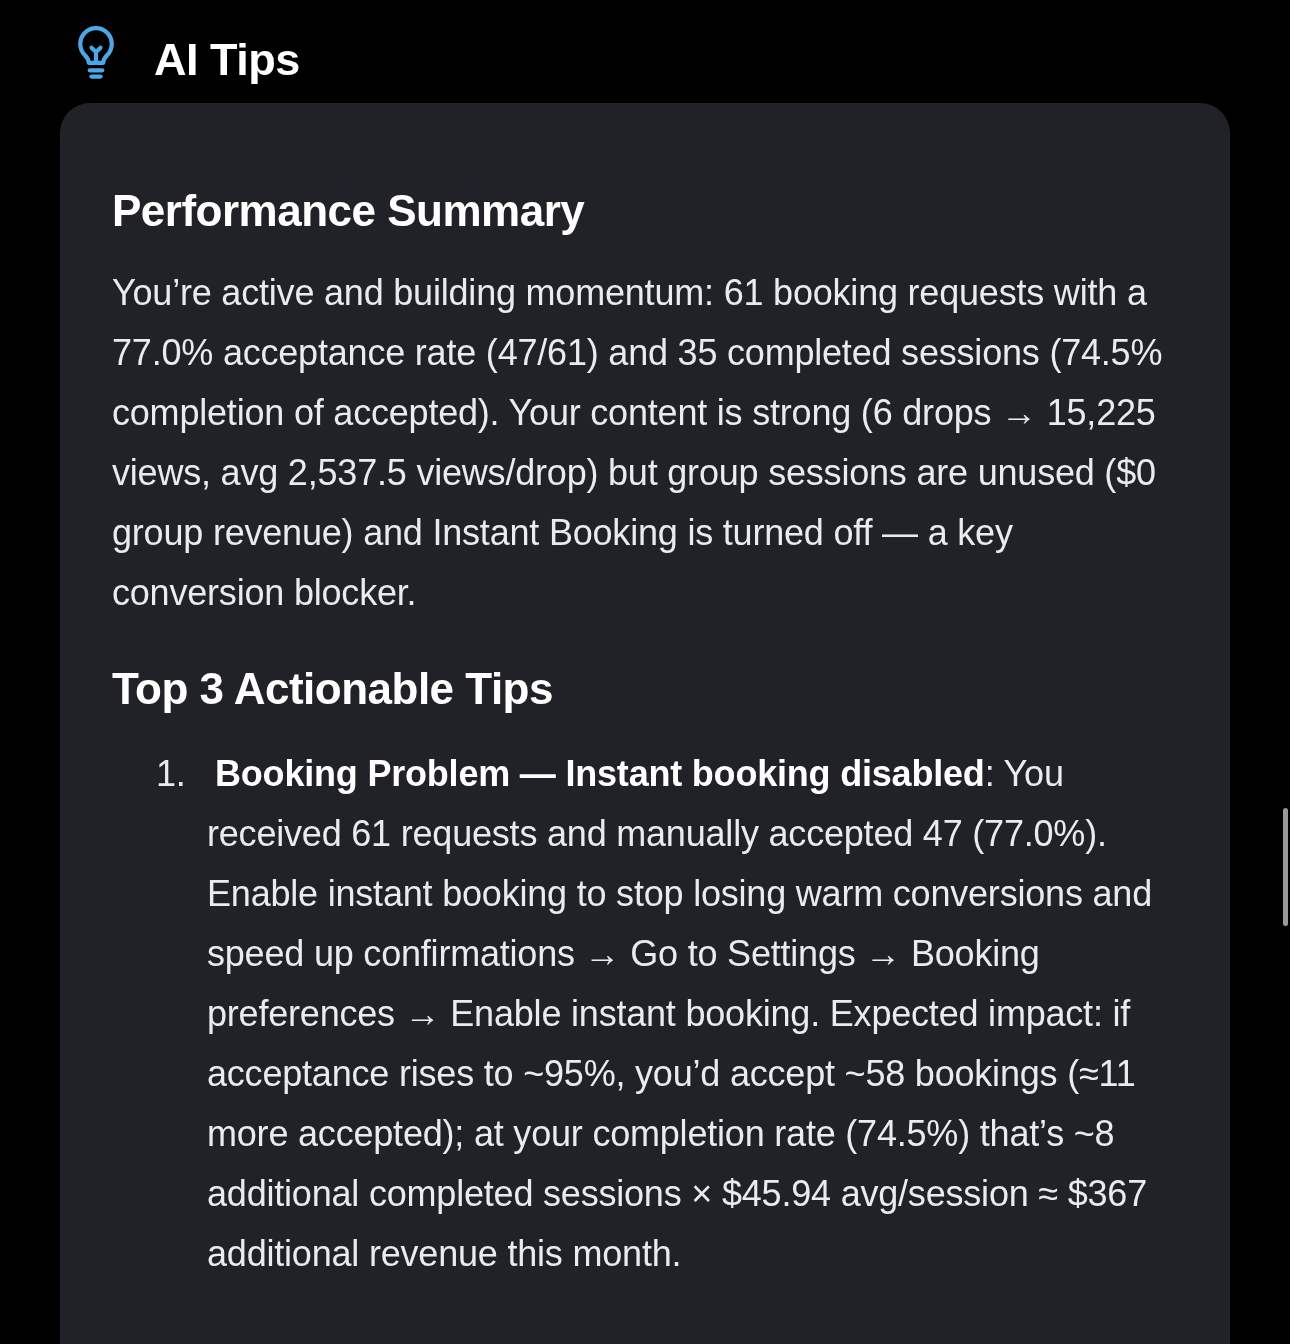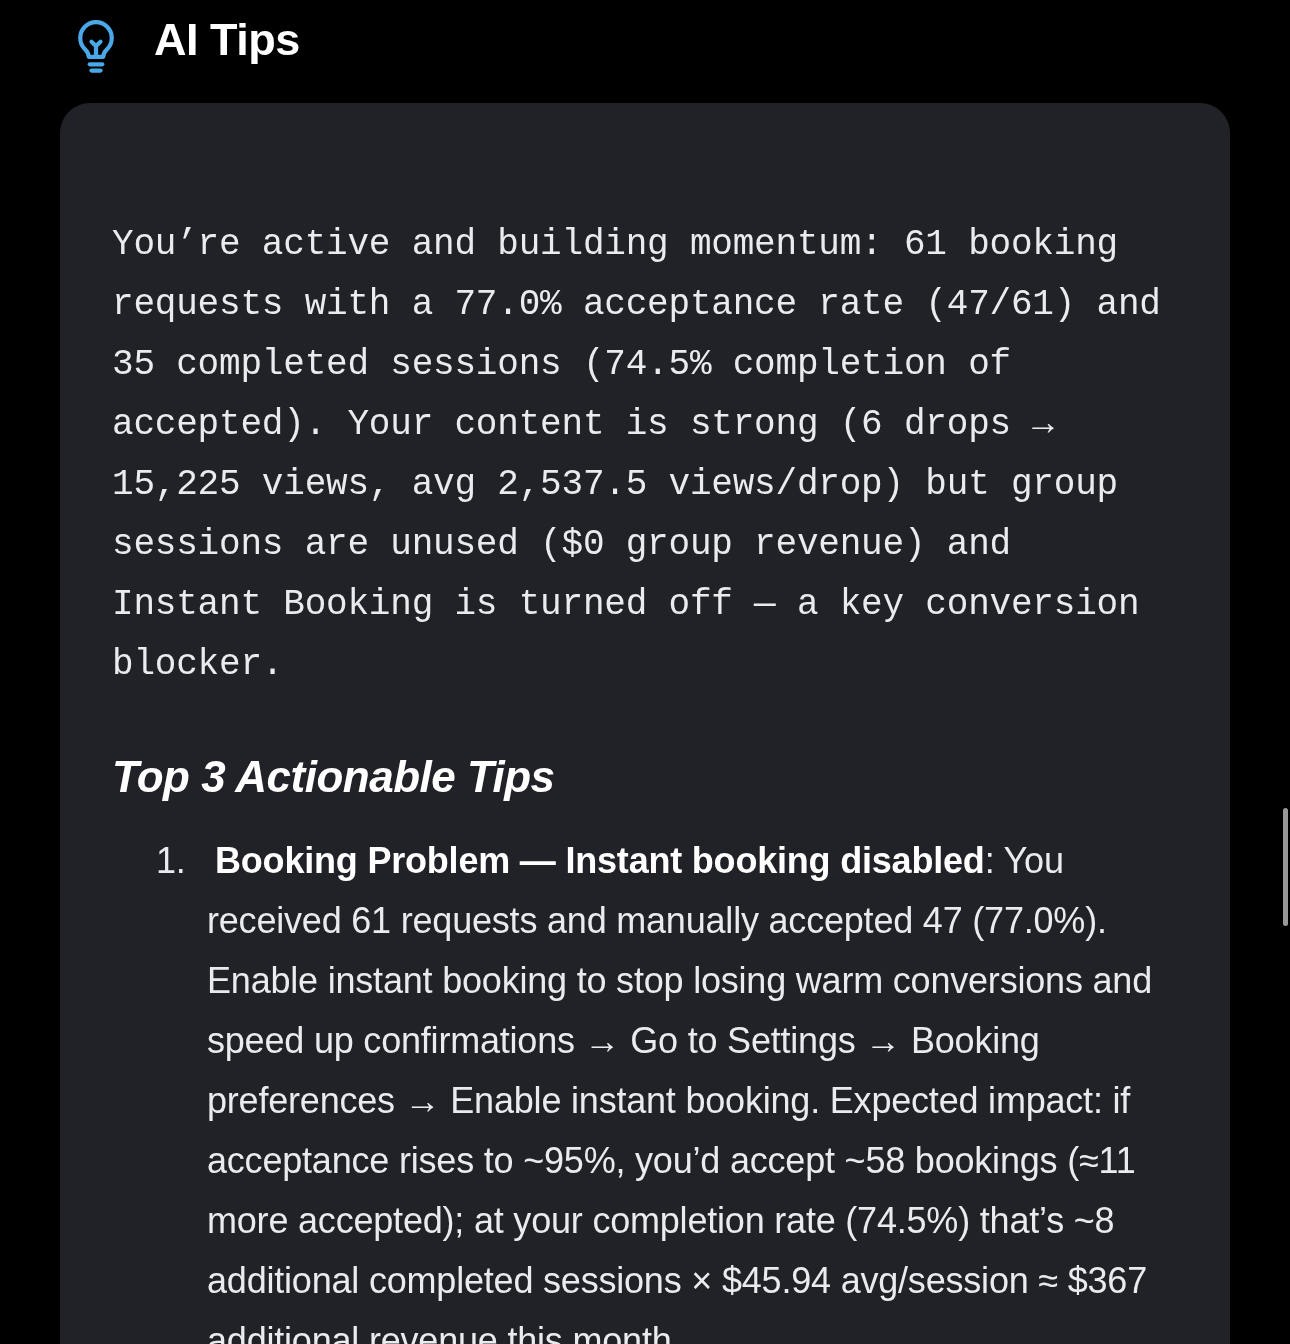--- a/index.html
+++ b/index.html
@@ -15,21 +15,21 @@
     position: relative;
     width: 1290px;
     height: 1344px;
     background: #000000;
   }
   .header {
     position: absolute;
     top: 14px;
     left: 66px;
     display: flex;
-    align-items: flex-start;
+    align-items: flex-end;
     gap: 28px;
     height: 72px;
   }
   .header .bulb {
     width: 60px;
     height: 66px;
     display: block;
   }
   .header .title {
     color: #ffffff;
@@ -55,25 +55,23 @@
     letter-spacing: -0.5px;
     line-height: 1.1;
   }
   .summary-text {
     margin-top: 28px;
     font-size: 36px;
     line-height: 60px;
     letter-spacing: -0.2px;
     max-width: 1075px;
     color: #e9ebee;
-    font-family: Liberation Mono, monospace;
   }
   .tips-heading {
-    margin-top: 58px;
-    font-style: italic;
+    margin-top: 42px;
   }
   .tips-list {
     margin-top: 30px;
     list-style: none;
   }
   .tip-item {
     display: flex;
     align-items: flex-start;
     font-size: 36px;
     line-height: 60px;
@@ -115,20 +113,21 @@
       <path d="M12 15.6 V11.6"></path>
       <path d="M12 11.6 L10.2 9.9"></path>
       <path d="M12 11.6 L13.8 9.9"></path>
       <path d="M9.5 18.9 H14.5"></path>
       <path d="M10.2 21.4 H13.8"></path>
     </svg>
     <div class="title">AI Tips</div>
   </div>
 
   <div class="card">
+    <h2>Performance Summary</h2>
     <p class="summary-text">You’re active and building momentum: 61 booking requests with a 77.0% acceptance rate (47/61) and 35 completed sessions (74.5% completion of accepted). Your content is strong (6 drops → 15,225 views, avg 2,537.5 views/drop) but group sessions are unused ($0 group revenue) and Instant Booking is turned off — a key conversion blocker.</p>
 
     <h2 class="tips-heading">Top 3 Actionable Tips</h2>
 
     <ol class="tips-list">
       <li class="tip-item">
         <span class="tip-num">1.</span>
         <span class="tip-text"><span class="tip-lead">Booking Problem — Instant booking disabled</span><span>: You received 61 requests and manually accepted 47 (77.0%). Enable instant booking to stop losing warm conversions and speed up confirmations → Go to Settings → Booking preferences → Enable instant booking. Expected impact: if acceptance rises to ~95%, you’d accept ~58 bookings (≈11 more accepted); at your completion rate (74.5%) that’s ~8 additional completed sessions × $45.94 avg/session ≈ $367 additional revenue this month.</span></span>
       </li>
     </ol>

